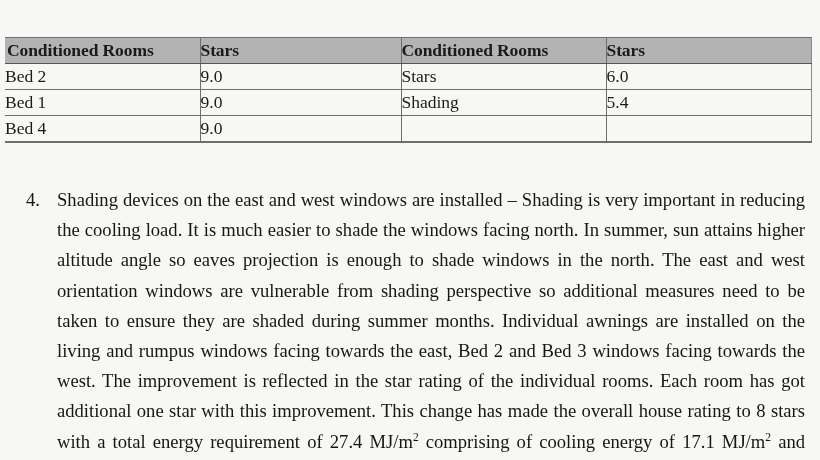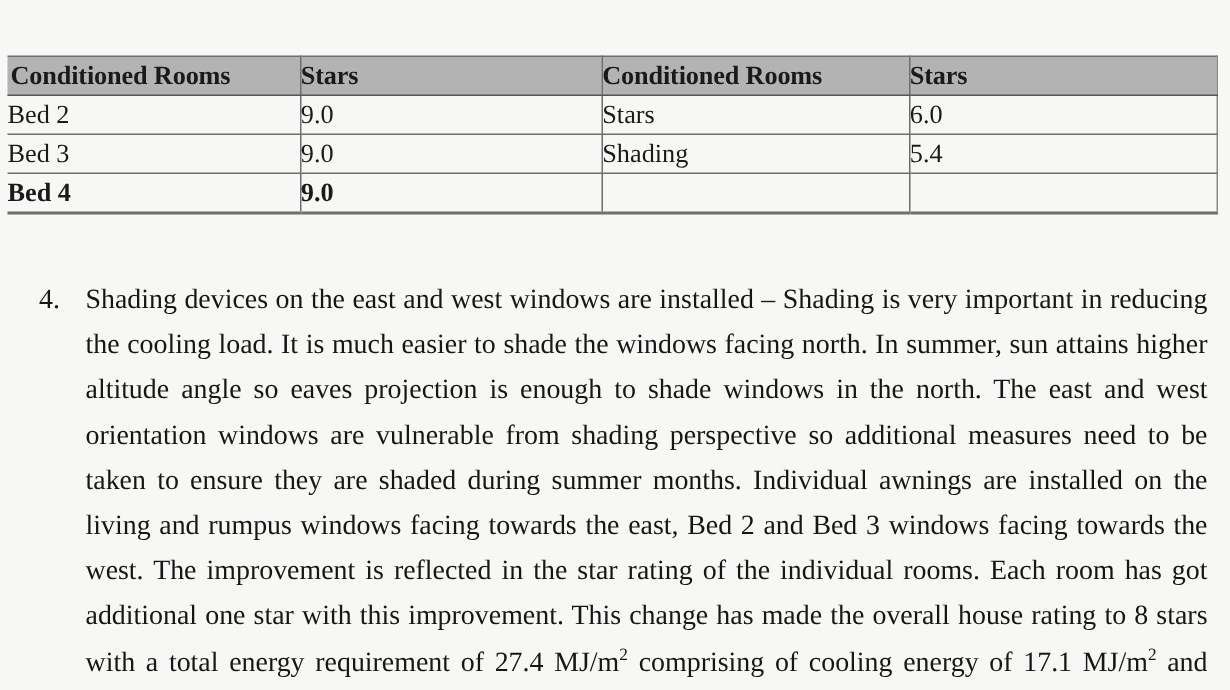--- a/index.html
+++ b/index.html
@@ -60,21 +60,21 @@
   table.stars-table thead th {
     background: #b3b3b3;
     font-weight: bold;
     font-size: 17.5px;
     border-top: 1.6px solid #6e6e6e;
     border-bottom: 1.8px solid #555;
     letter-spacing: -0.1px;
   }
   table.stars-table thead th.h1 { text-align: left; padding-left: 2px; }
   table.stars-table tbody td { background: #f7f7f5; }
-  table.stars-table tbody tr:last-child td { border-bottom: 2px solid #6e6e6e; font-weight: bold; }
+  table.stars-table tbody tr:last-child td { border-bottom: 2px solid #6e6e6e; }
 
   
   .list-block {
     position: absolute;
     left: 0;
     top: 185px;
     width: 820px;
   }
   .list-item {
     position: relative;
@@ -122,21 +122,21 @@
         </tr>
       </thead>
       <tbody>
         <tr>
           <td>Bed 2</td>
           <td>9.0</td>
           <td>Stars</td>
           <td>6.0</td>
         </tr>
         <tr>
-          <td>Bed 3</td>
+          <td>Bed 1</td>
           <td>9.0</td>
           <td>Shading</td>
           <td>5.4</td>
         </tr>
         <tr>
           <td>Bed 4</td>
           <td>9.0</td>
           <td></td>
           <td></td>
         </tr>

